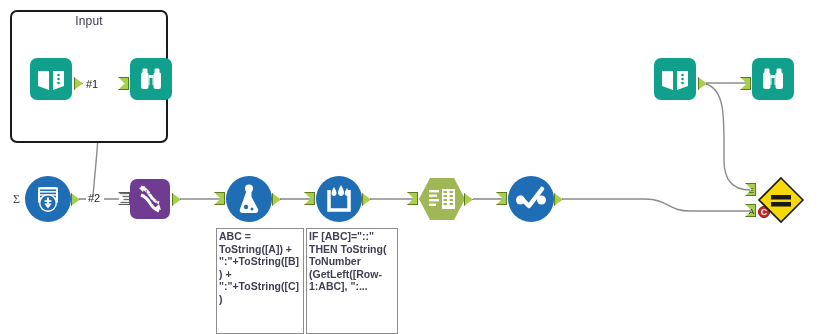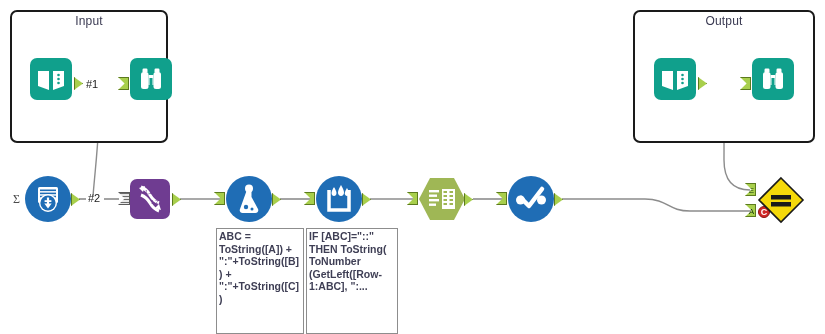--- a/index.html
+++ b/index.html
@@ -163,23 +163,20 @@
 
     <path d="M706,83 L748,83" stroke="#8c8c8c" stroke-width="1.6" fill="none"></path>
 
     <path d="M706,84 C726,90 724,120 724,160 C724,182 734,190 750,190" stroke="#8c8c8c" stroke-width="1.4" fill="none"></path>
   </svg>
 
   <div class="container-box" style="left:10px; top:10px; width:158px; height:133px;">
     <div class="container-title">Input</div>
   </div>
 
-  <div class="container-box" style="left:633px; top:10px; width:182px; height:133px;">
-    <div class="container-title">Output</div>
-  </div>
 
   <div class="tool tool-square" style="left:30px; top:58px; width:42px; height:42px; background:#10a08c;">
     <svg width="42" height="42" viewBox="0 0 42 42">
       <path d="M8,13 L19,13 L19,32 L8,28 Z" fill="#ffffff"></path>
       <path d="M23,13 L34,13 L34,28 L23,32 Z" fill="#ffffff"></path>
       <path d="M8,13 L19,13 L21,16 L23,13 L34,13 L34,11 L8,11 Z" fill="#10a08c"></path>
       <circle cx="28.5" cy="17" r="1.3" fill="#10a08c"></circle>
       <circle cx="28.5" cy="21" r="1.3" fill="#10a08c"></circle>
       <circle cx="28.5" cy="25" r="1.3" fill="#10a08c"></circle>
     </svg>

